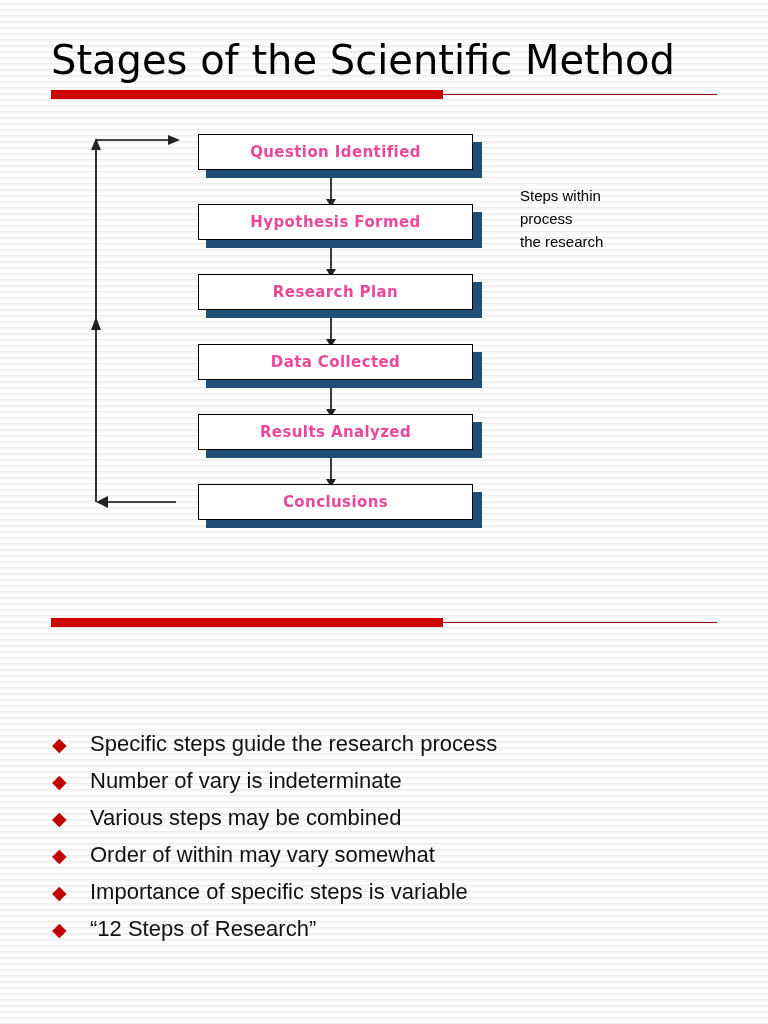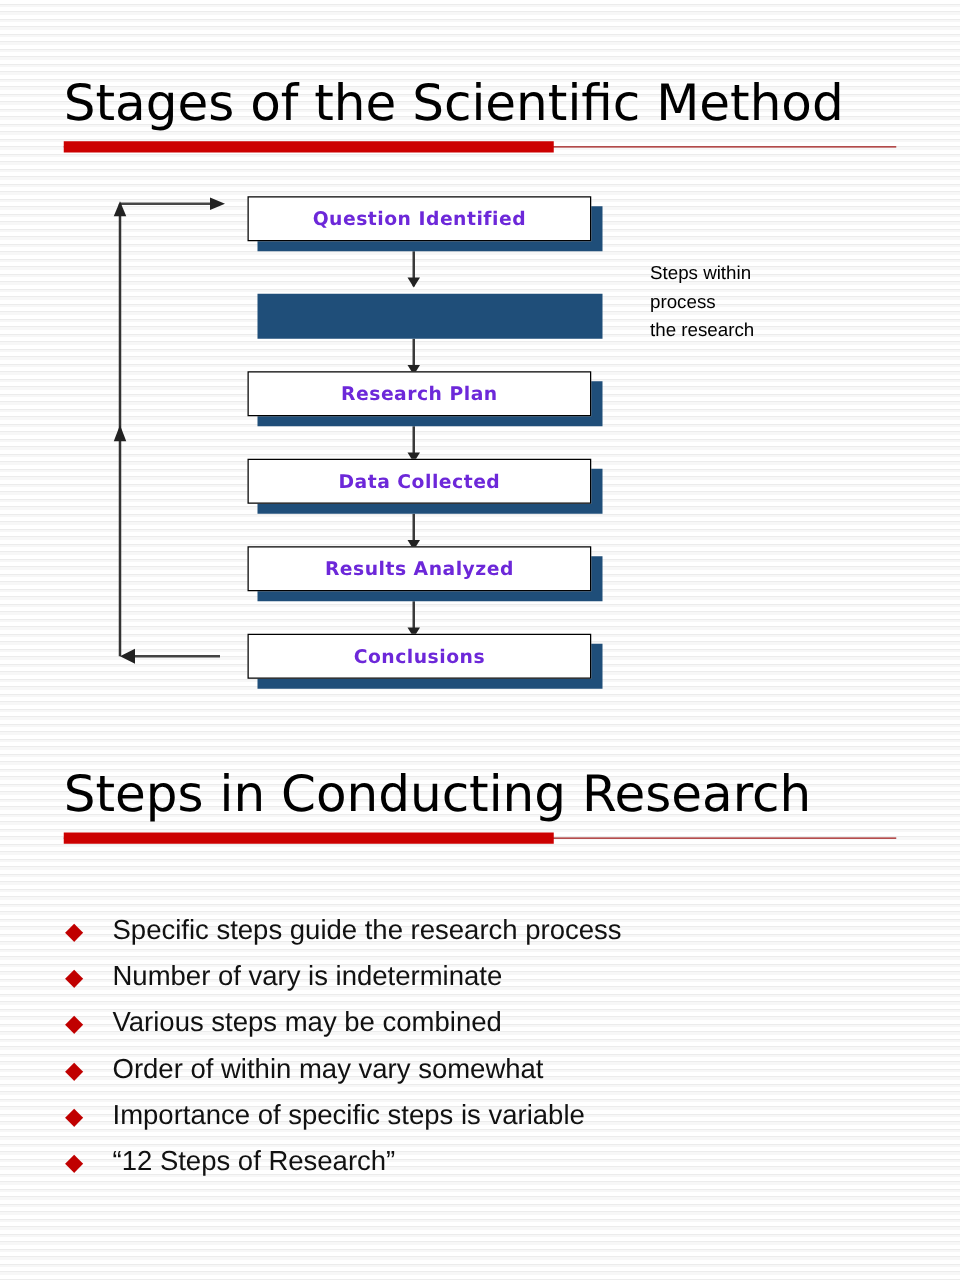--- a/index.html
+++ b/index.html
@@ -25,21 +25,21 @@
     font-family: "DejaVu Sans", sans-serif;
     color: #000000;
   }
 
   
   .slide {
     position: absolute;
     left: 0;
     width: 768px;
   }
-  #slide-one { top: 0; height: 600px; margin-top: 23px; }
+  #slide-one { top: 0; height: 600px; }
   #slide-two { top: 600px; height: 424px; }
 
   
   .heading-block {
     position: absolute;
     left: 51px;
     width: 666px;
   }
   .heading-text {
     font-family: "DejaVu Sans", sans-serif;
@@ -91,21 +91,21 @@
     display: flex;
     align-items: center;
     justify-content: center;
     z-index: 3;
   }
   .fc-box-label {
     font-family: "DejaVu Sans", sans-serif;
     font-size: 15px;
     font-weight: bold;
     letter-spacing: 0.4px;
-    color: #6d28d9;
+    color: #ec4899;
     white-space: nowrap;
   }
   .fc-shadow {
     position: absolute;
     left: 206px;
     width: 276px;
     height: 36px;
     background: #1f4e79;
     z-index: 2;
   }
@@ -240,20 +240,23 @@
     <div class="fc-shadow" style="top:142px;"></div>
     <div class="fc-shadow" style="top:212px;"></div>
     <div class="fc-shadow" style="top:282px;"></div>
     <div class="fc-shadow" style="top:352px;"></div>
     <div class="fc-shadow" style="top:422px;"></div>
     <div class="fc-shadow" style="top:492px;"></div>
 
     <div class="fc-box" style="top:134px;">
       <span class="fc-box-label">Question Identified</span>
     </div>
+    <div class="fc-box" style="top:204px;">
+      <span class="fc-box-label">Hypothesis Formed</span>
+    </div>
     <div class="fc-box" style="top:274px;justify-content:center;">
       <span class="fc-box-label">Research Plan</span>
     </div>
     <div class="fc-box" style="top:344px;">
       <span class="fc-box-label">Data Collected</span>
     </div>
     <div class="fc-box" style="top:484px;">
       <span class="fc-box-label">Conclusions</span>
     </div>
     <div class="fc-box" style="top:414px;">
@@ -265,21 +268,20 @@
     <div>Steps within</div>
     <div>process</div>
     <div>the research</div>
   </div>
 
 </section>
 
 <section class="slide" id="slide-two">
 
   <div class="heading-block" style="top:12px;">
-    <div class="heading-text">Steps in Conducting Research</div>
     <div class="heading-rule">
       <span class="thin"></span>
       <span class="thick"></span>
     </div>
   </div>
 
   <div id="bullet-list">
     <div class="bullet-row">
       <span class="bullet-marker">◆</span>
       <span class="bullet-text">Specific steps guide the research process</span>

